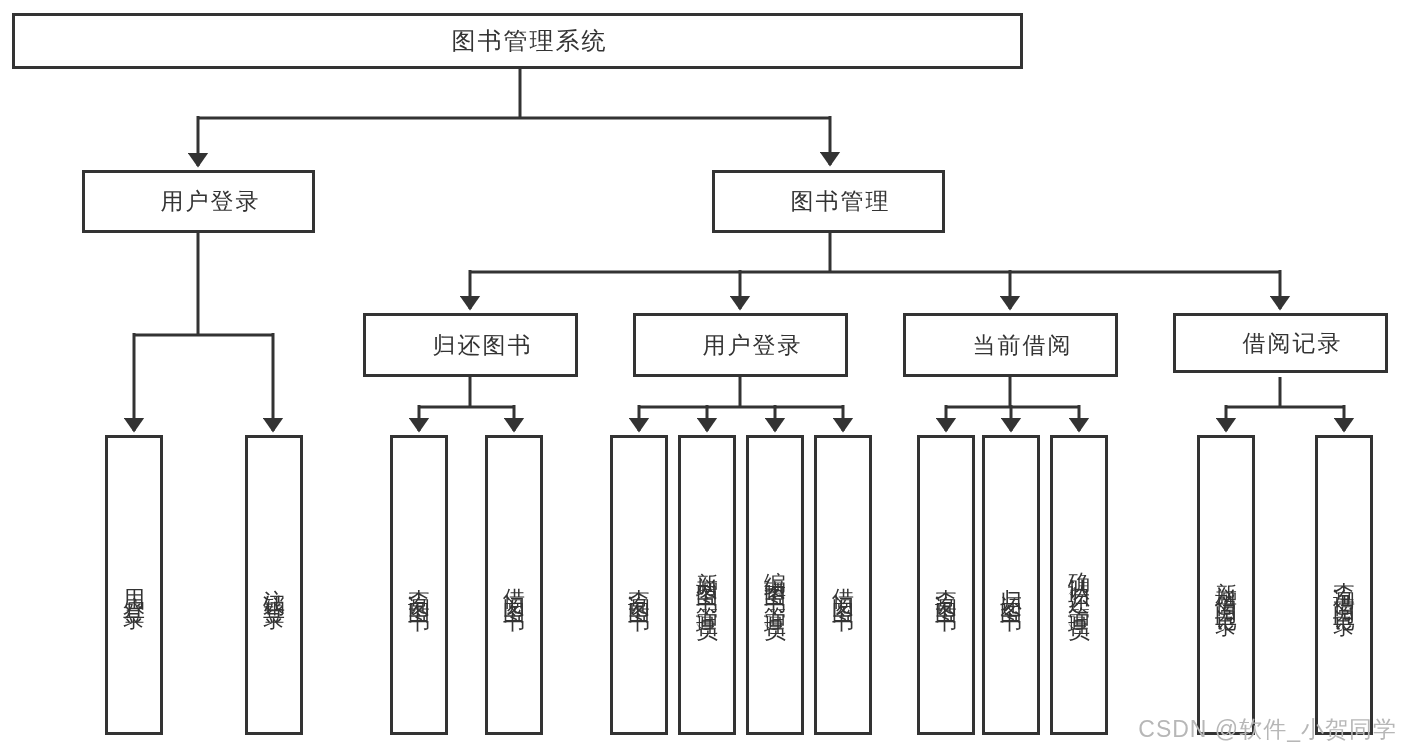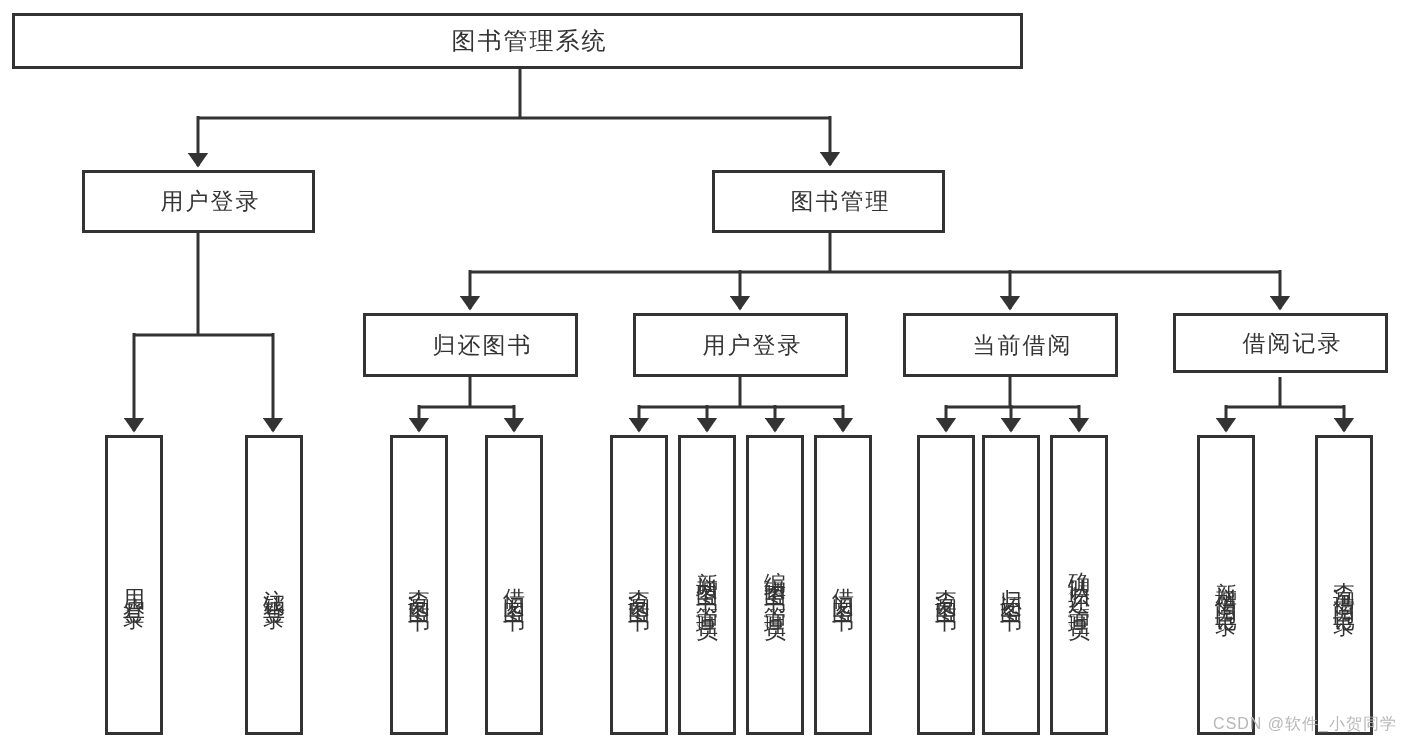--- a/index.html
+++ b/index.html
@@ -65,21 +65,21 @@
     left: 12px;
     top: 13px;
     width: 1011px;
     height: 56px;
     font-size: 24px;
   }
   .watermark {
     position: absolute;
     right: 8px;
     top: 714px;
-    font-size: 16px;
+    font-size: 23px;
     letter-spacing: 1px;
     color: #b7b7b7;
     z-index: 5;
     white-space: nowrap;
   }
 </style>
 </head>
 <body>
 
 <div id="canvas">

